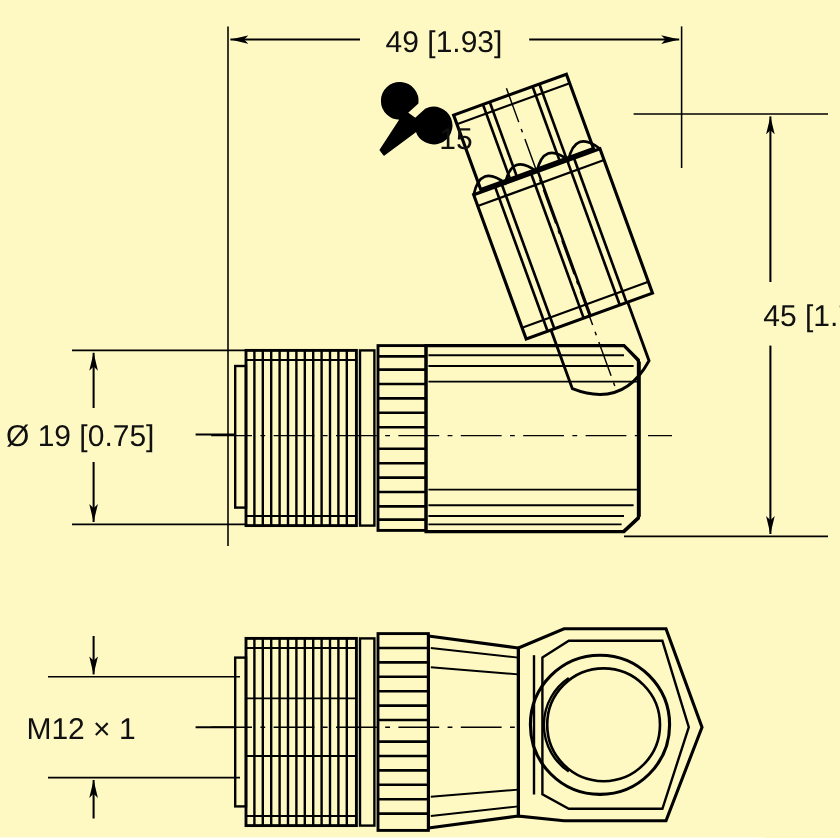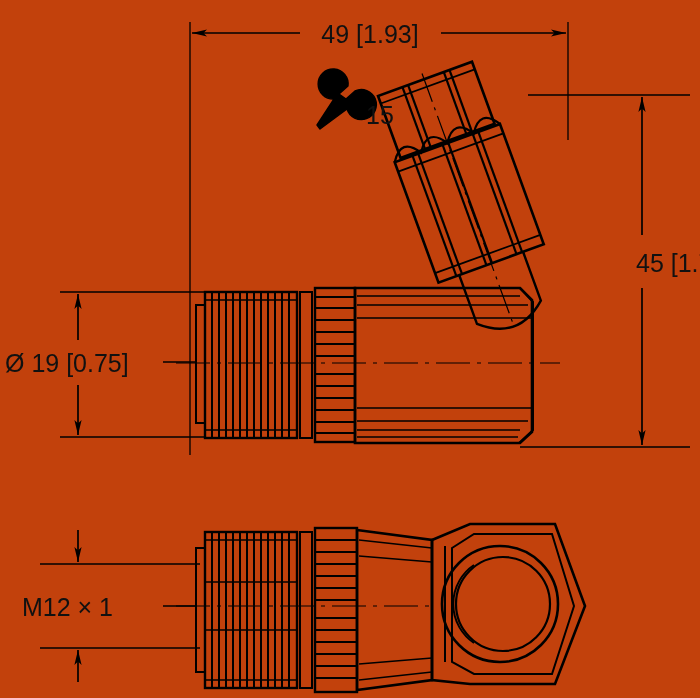--- a/index.html
+++ b/index.html
@@ -1,18 +1,18 @@
 <!DOCTYPE html>
 <html><head>
 <meta charset="utf-8">
 <style>
   html,body{margin:0;padding:0;background:#ffffff;}
   body{width:700px;height:698px;overflow:hidden;
        font-family:"Liberation Sans", sans-serif;}
-  #stage{position:relative;width:700px;height:698px;background:#c2410c;}
+  #stage{position:relative;width:700px;height:698px;background:#fef9c3;}
   svg{display:block;}
   .dimtext{font-family:"Liberation Sans", sans-serif;font-size:25px;fill:#111;}
 </style>
 </head>
 <body>
 
 <div id="stage">
 
 <svg width="700" height="698" viewBox="0 0 700 698">
 

